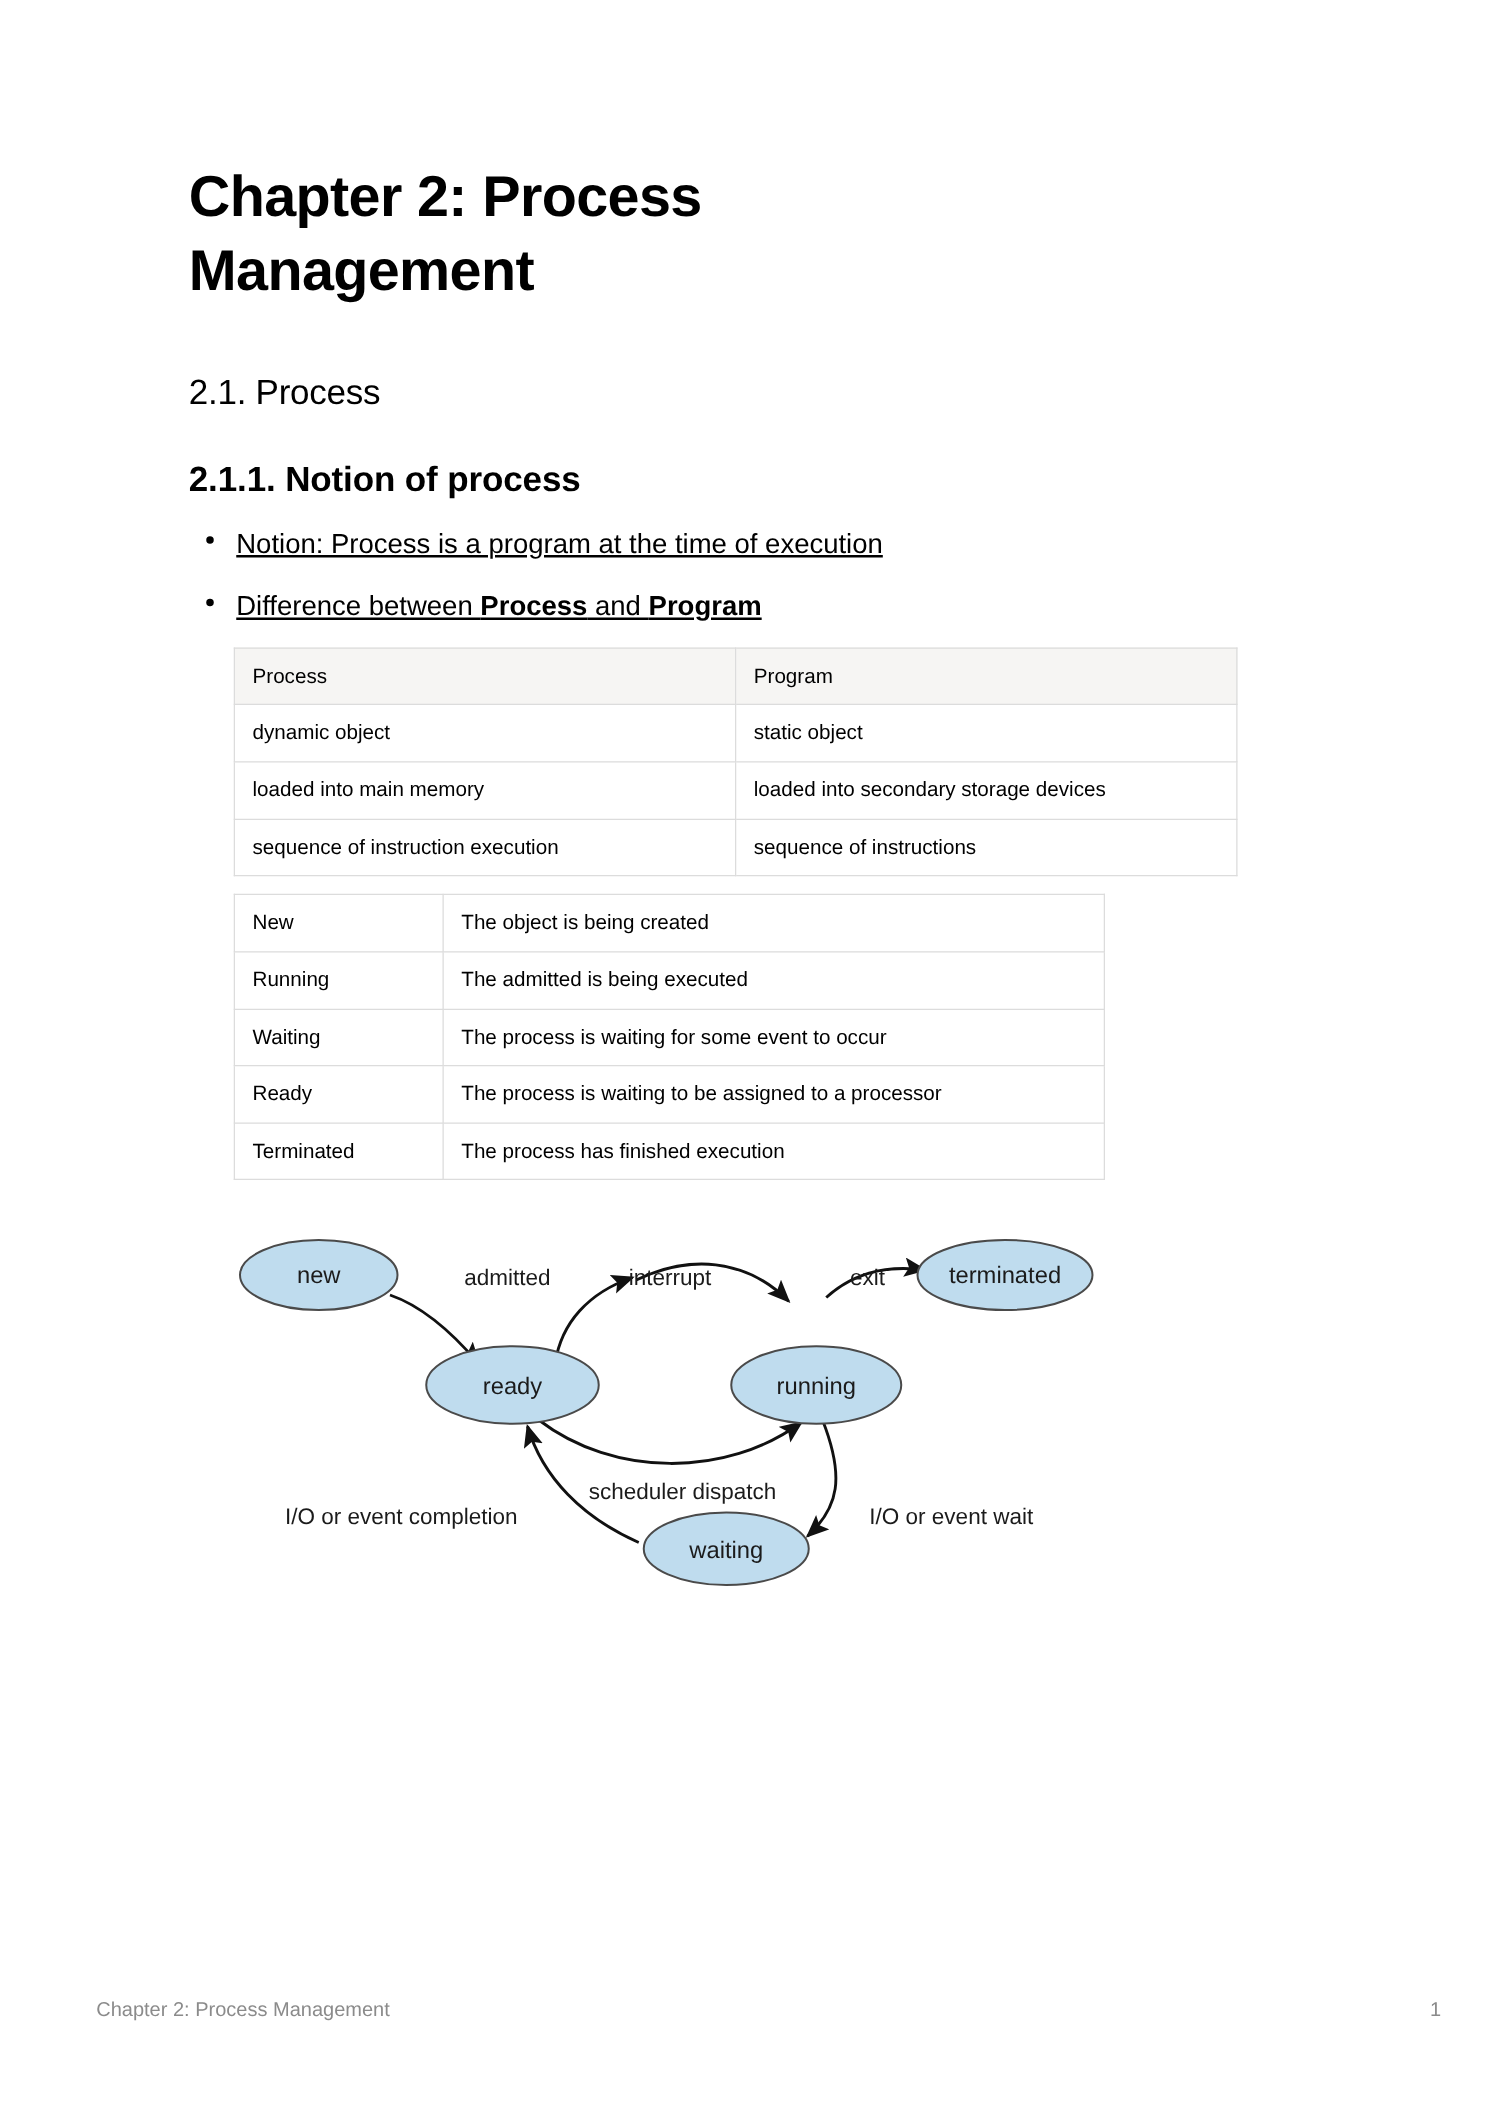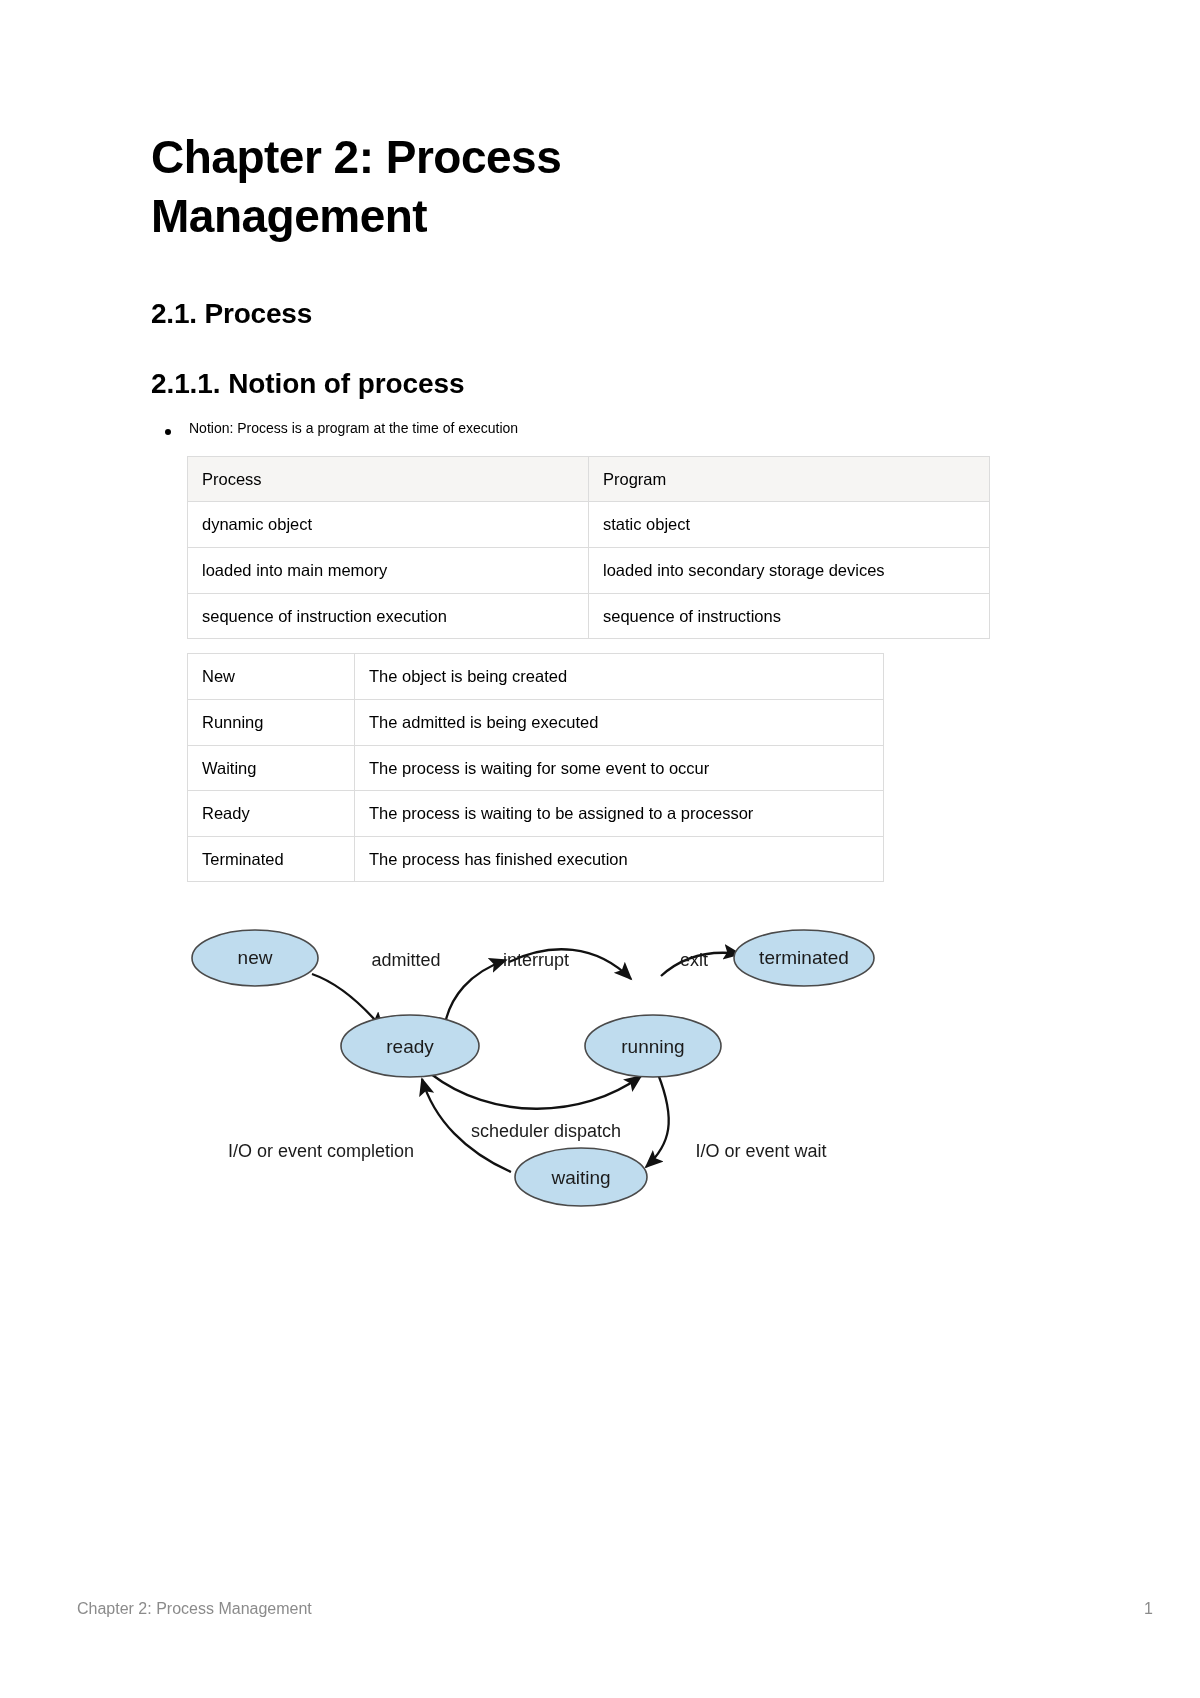--- a/index.html
+++ b/index.html
@@ -31,42 +31,43 @@
     font-size: 46px;
     font-weight: bold;
     line-height: 1.28;
     letter-spacing: -0.5px;
     margin: 0 0 0 0;
     color: #000;
     max-width: 560px;
   }
   h2.section-title {
     font-size: 28px;
-    font-weight: bold;
+    font-weight: normal;
     margin: 52px 0 0 0;
     letter-spacing: -0.2px;
   }
   h3.subsection-title {
     font-size: 28px;
     font-weight: bold;
     margin: 38px 0 0 0;
     letter-spacing: -0.1px;
   }
 
   ul.bullets {
     list-style: none;
     margin: 18px 0 0 0;
     padding: 0;
   }
   ul.bullets > li {
     position: relative;
     padding-left: 38px;
-    font-size: 14px;
+    font-size: 22px;
     line-height: 1.5;
     margin-bottom: 17px;
+    text-decoration: underline;
   }
   ul.bullets > li .dot {
     position: absolute;
     left: 14px;
     top: 11px;
     width: 6px;
     height: 6px;
     background: #000;
     border-radius: 50%;
   }
@@ -130,20 +131,24 @@
 
     <h2 class="section-title">2.1. Process</h2>
 
     <h3 class="subsection-title">2.1.1. Notion of process</h3>
 
     <ul class="bullets">
       <li>
         <span class="dot"></span>
         <span>Notion: Process is a program at the time of execution</span>
       </li>
+      <li class="bullet-no-margin">
+        <span class="dot"></span>
+        <span>Difference between </span><span class="bold">Process</span><span> and </span><span class="bold">Program</span>
+      </li>
     </ul>
 
     <div class="tbl-wrap first">
       <table class="doc-table t1">
         <colgroup>
             <col class="c1">
             <col class="c2">
           </colgroup>
         <thead>
           <tr>

